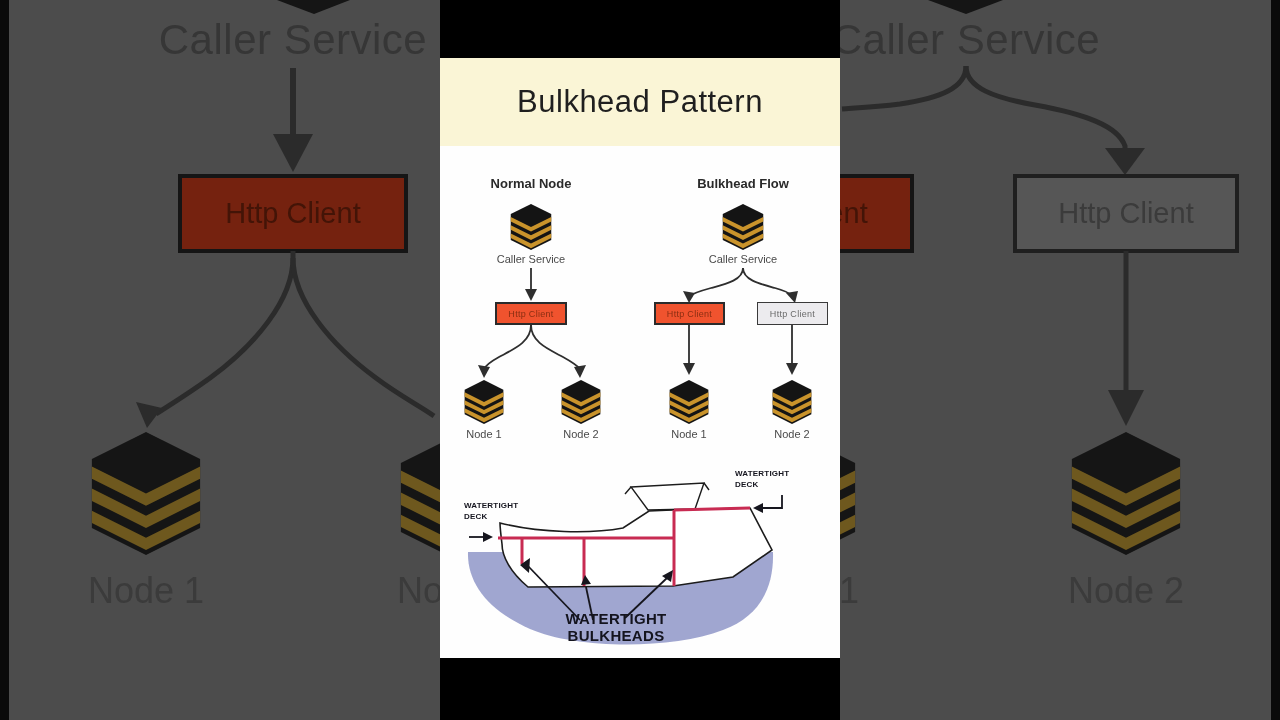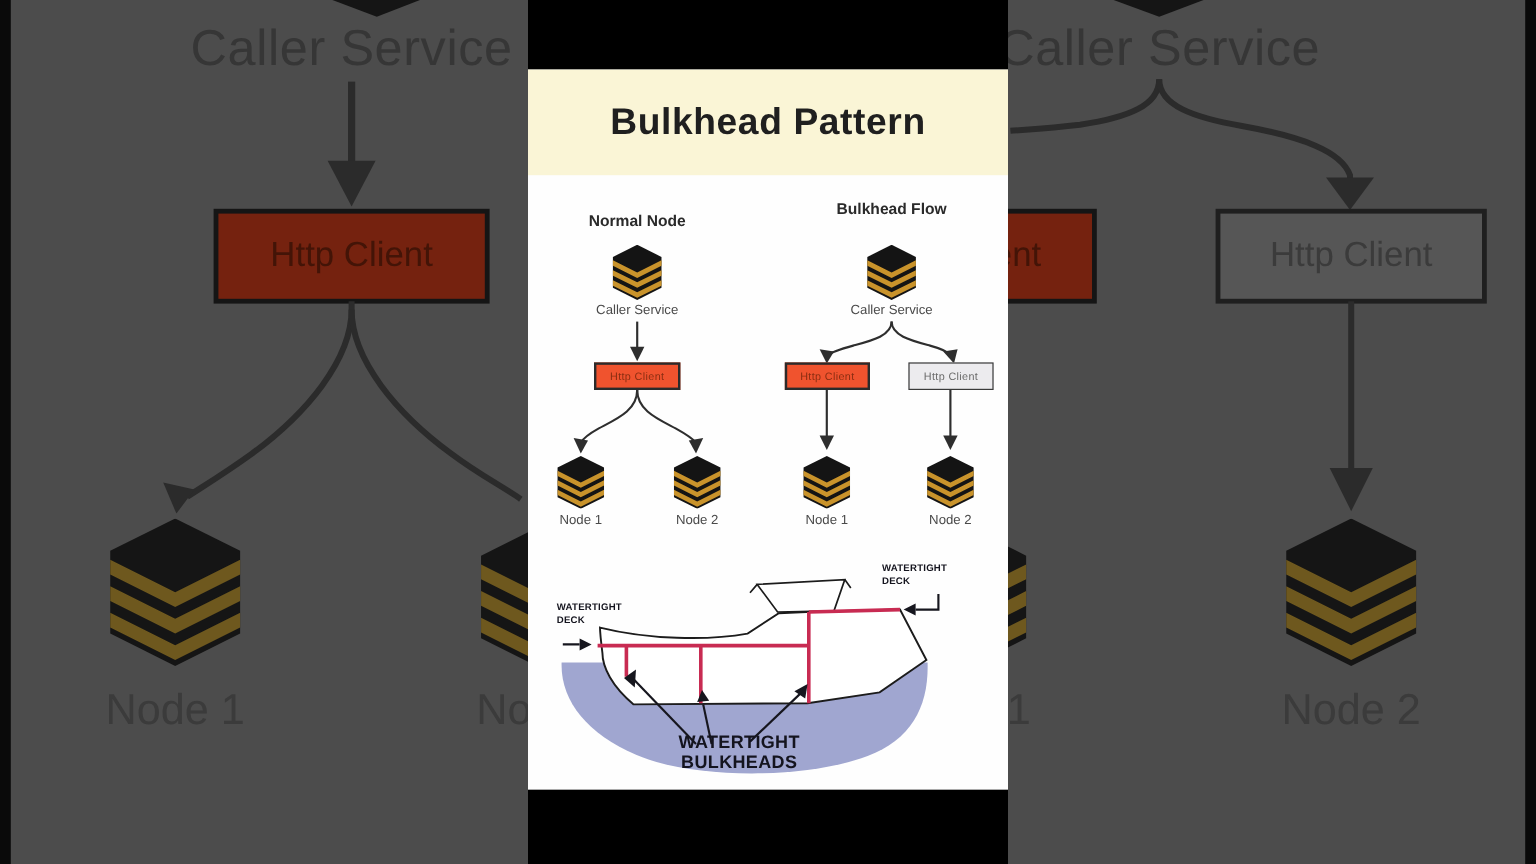--- a/index.html
+++ b/index.html
@@ -20,21 +20,21 @@
 
   
   .stk-b{--sb:#141414;--sg:var(--stack_gold,#C9932B);}
   .stk-d{--sb:#151515;--sg:#6E581E;}
 
   
   #col-top{left:440px;top:0;width:400px;height:58px;background:#000;}
   #col-bottom{left:440px;top:658px;width:400px;height:62px;background:#000;}
   #card{left:440px;top:58px;width:400px;height:600px;background:var(--card_bg,#FEFEFE);z-index:10;}
   #banner{left:0;top:0;width:400px;height:88px;background:var(--banner_bg,#FAF5D6);}
-  #banner .t{width:100%;font-size:31px;font-weight:bold;color:#1F1F1F;letter-spacing:0.5px;}
+  #banner .t{width:100%;font-size:31px;font-weight:normal;color:#1F1F1F;letter-spacing:0.5px;}
 
   .flow-h{font-size:13px;font-weight:bold;color:#2A2A2A;}
   .small-lbl{font-size:11px;color:#4A4A4A;}
   .box{box-sizing:border-box;font-size:9px;letter-spacing:0.3px;}
   .box-orange{background:var(--accent_orange,#F0532E);border:2px solid #2B2B2B;color:var(--orange_text,#8A2E12);}
   .box-gray{background:var(--gray_box_bg,#ECEBEE);border:1.5px solid #3A3A3A;color:#6A6A6A;}
 
   
   .ship-lbl{font-size:8px;font-weight:bold;color:#14141E;line-height:11px;letter-spacing:0.2px;}
   .ship-lbl2{font-size:15px;font-weight:bold;color:#14141E;letter-spacing:0.3px;}
@@ -104,21 +104,21 @@
   <div id="col-top" class="abs" style="z-index:10"></div>
   <div id="col-bottom" class="abs" style="z-index:10"></div>
 
   <div id="card" class="abs">
 
     <div id="banner" class="abs ctr">
       <div class="t">Bulkhead Pattern</div>
     </div>
 
     <div class="abs ctr flow-h" style="left:16px;top:117px;width:150px;height:16px;">Normal Node</div>
-    <div class="abs ctr flow-h" style="left:228px;top:107px;width:150px;height:16px;">Bulkhead Flow</div>
+    <div class="abs ctr flow-h" style="left:228px;top:117px;width:150px;height:16px;">Bulkhead Flow</div>
 
     <svg class="abs stk-b" style="left:70px;top:146px" width="42" height="46">
         <use href="#stack"></use>
       </svg>
     <svg class="abs stk-b" style="left:282px;top:146px" width="42" height="46">
         <use href="#stack"></use>
       </svg>
     <div class="abs ctr small-lbl" style="left:16px;top:194px;width:150px;height:14px;">Caller Service</div>
     <div class="abs ctr small-lbl" style="left:228px;top:194px;width:150px;height:14px;">Caller Service</div>
 

